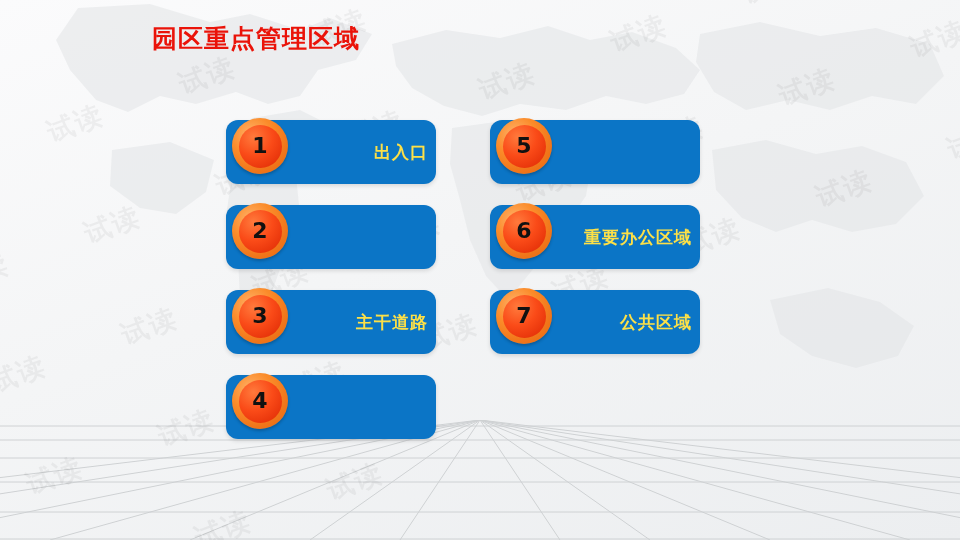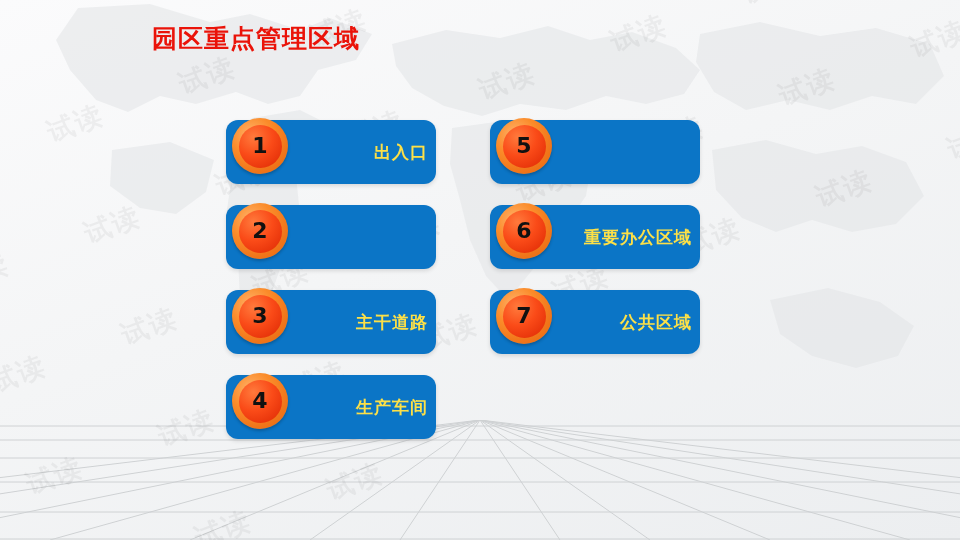--- a/index.html
+++ b/index.html
@@ -266,21 +266,20 @@
       </div>
       <div class="card-label">主干道路</div>
     </div>
 
     <div class="card">
       <div class="badge">
         <div class="badge-inner">
           <span class="badge-num">4</span>
         </div>
       </div>
-      <div class="card-label">生产车间</div>
     </div>
 
   </div>
 
   <div class="col col-right">
 
     <div class="card">
       <div class="badge">
         <div class="badge-inner">
           <span class="badge-num">5</span>

